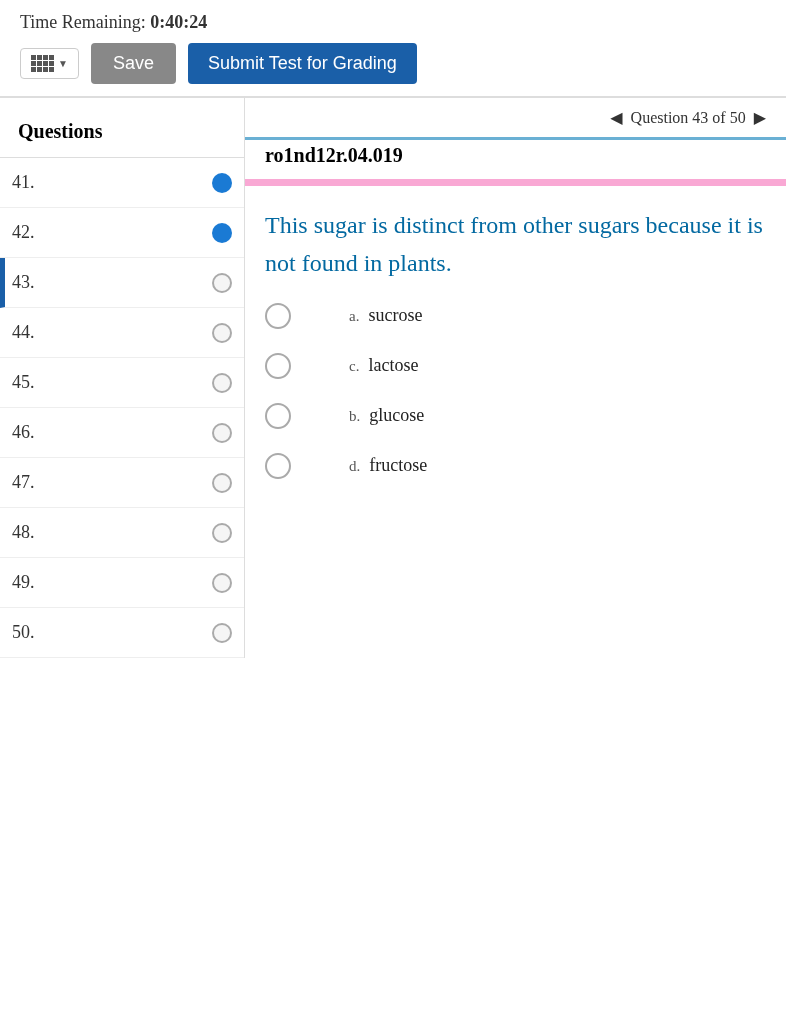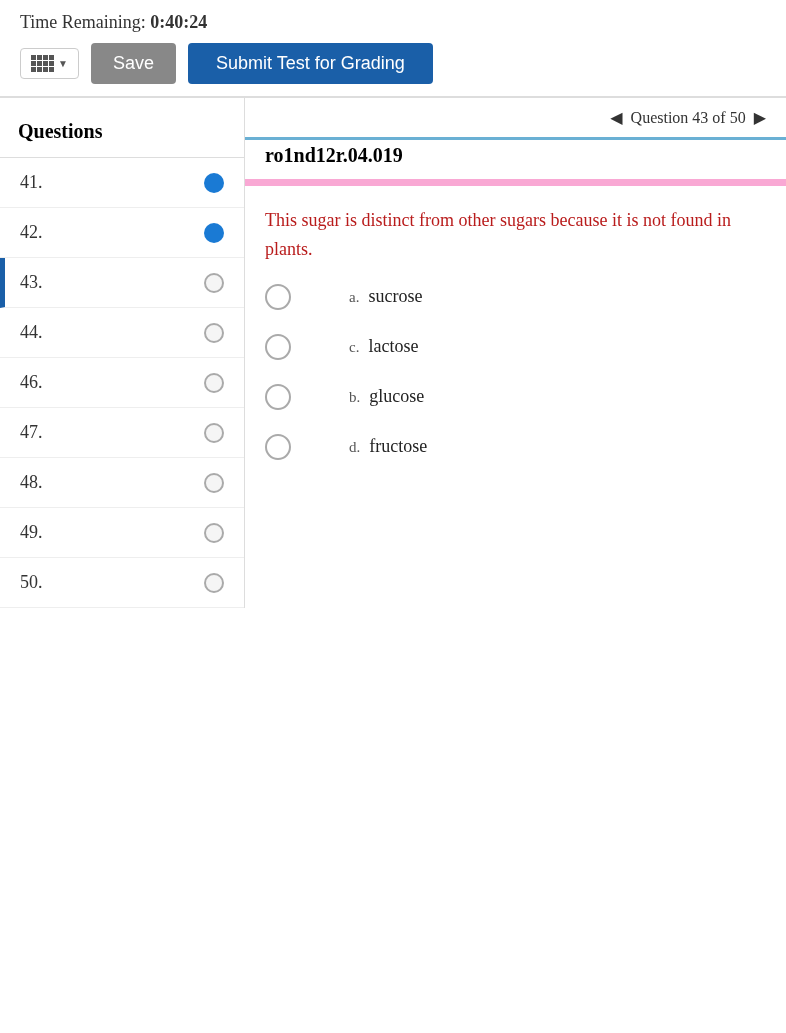--- a/index.html
+++ b/index.html
@@ -62,21 +62,21 @@
       border-radius: 4px;
       padding: 10px 22px;
       font-size: 18px;
       cursor: pointer;
     }
     .btn-submit {
       background: #1a5fa8;
       color: #fff;
       border: none;
       border-radius: 4px;
-      padding: 10px 28px;
+      padding: 10px 20px;
       font-size: 18px;
       cursor: pointer;
     }
 
     
     .main-layout {
       display: flex;
       border-top: 1px solid #ddd;
     }
 
@@ -91,21 +91,21 @@
       font-size: 20px;
       font-weight: bold;
       border-bottom: 1px solid #ddd;
       background: #fff;
       margin-top: 8px;
     }
     .sidebar-item {
       display: flex;
       align-items: center;
       justify-content: space-between;
-      padding: 14px 20px;
+      padding: 14px 12px;
       border-bottom: 1px solid #eee;
       font-size: 18px;
       color: #333;
       cursor: pointer;
       position: relative;
     }
     .sidebar-item.active {
       border-left: 5px solid #1a5fa8;
       background: #fff;
     }
@@ -151,23 +151,23 @@
       color: #333;
     }
     .question-id {
       font-size: 20px;
       font-weight: bold;
       padding: 4px 20px 12px 20px;
       border-bottom: 7px solid #f9a8d4;
     }
     .question-body {
       padding: 20px 8px 0 20px;
-      font-size: 18px;
+      font-size: 24px;
       line-height: 1.6;
-      color: #b91c1c;
+      color: #0369a1;
     }
     .answer-options {
       padding: 20px 20px;
     }
     .answer-option {
       display: flex;
       align-items: center;
       gap: 14px;
       margin-bottom: 24px;
       font-size: 18px;
@@ -237,20 +237,24 @@
     </div>
     <div class="sidebar-item active">
       <span class="item-number">43.</span>
       <span class="radio-empty"></span>
     </div>
     <div class="sidebar-item">
       <span class="item-number">44.</span>
       <span class="radio-empty"></span>
     </div>
     <div class="sidebar-item">
+      <span class="item-number">45.</span>
+      <span class="radio-empty"></span>
+    </div>
+    <div class="sidebar-item">
       <span class="item-number">46.</span>
       <span class="radio-empty"></span>
     </div>
     <div class="sidebar-item">
       <span class="item-number">47.</span>
       <span class="radio-empty"></span>
     </div>
     <div class="sidebar-item">
       <span class="item-number">48.</span>
       <span class="radio-empty"></span>

